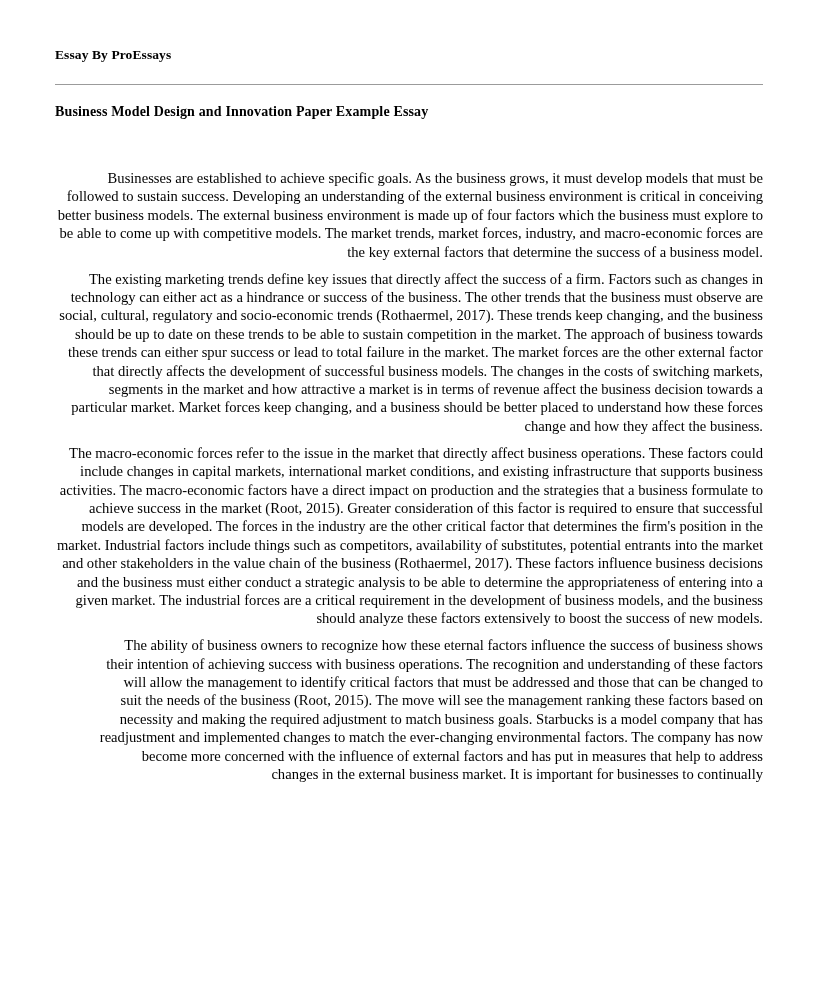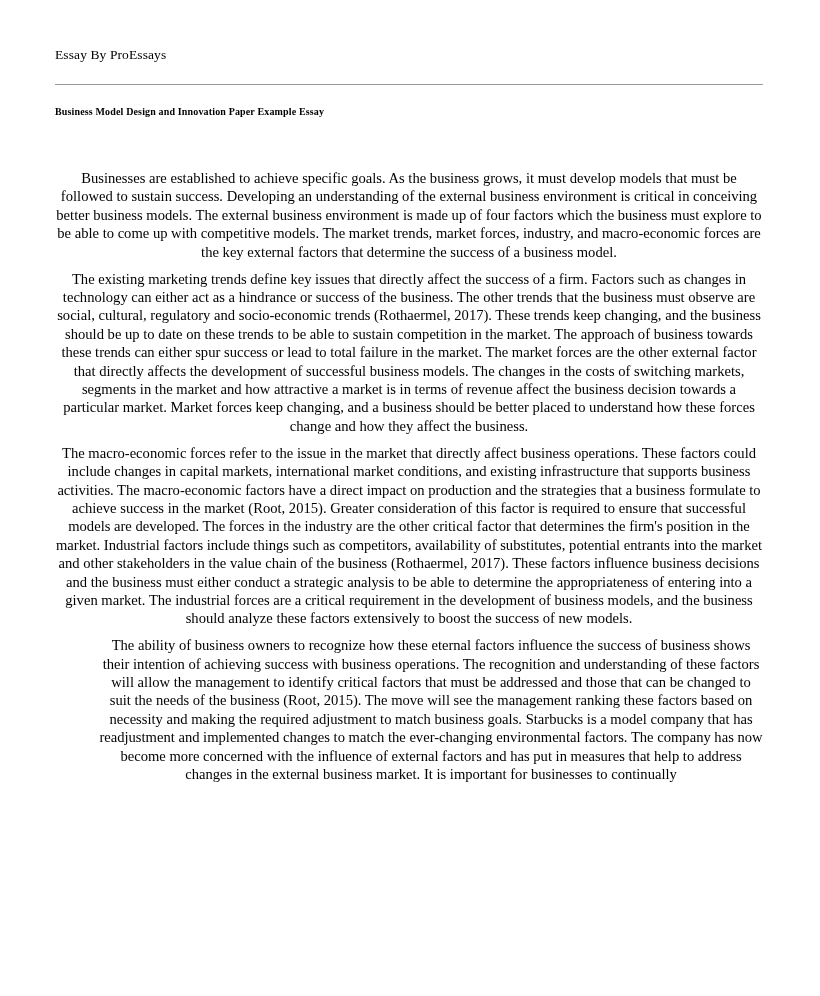--- a/index.html
+++ b/index.html
@@ -18,60 +18,60 @@
   }
   .page {
     box-sizing: border-box;
     width: 820px;
     height: 996px;
     padding: 46px 57px 0 55px;
     background: #ffffff;
   }
   .doc-brand {
     font-size: 13.5px;
-    font-weight: normal;
+    font-weight: bold;
     line-height: 18px;
     letter-spacing: 0.1px;
     margin: 0 0 20px 0;
   }
   .doc-source {
     font-size: 14.5px;
     font-weight: normal;
     line-height: 18px;
     margin: 0 0 24px 0;
     word-break: break-word;
   }
   .doc-rule {
     border: 0;
     border-top: 1px solid #9b9b9b;
     margin: 0 0 17px 0;
     width: 708px;
     height: 0;
   }
   .doc-subtitle {
-    font-size: 10px;
+    font-size: 14px;
     font-weight: bold;
     line-height: 19px;
     letter-spacing: 0.15px;
     margin: 0 0 48px 0;
   }
   .doc-title {
     font-size: 25.5px;
     font-weight: bold;
     line-height: 30px;
     letter-spacing: 0.1px;
     margin: 0 0 18px 0;
   }
   .doc-body {
     width: 708px;
   }
   .doc-para {
     font-size: 14.6px;
     line-height: 18.4px;
-    text-align: center;
+    text-align: right;
     margin: 0 0 8.5px 0;
   }
   .doc-para:last-child {
     margin-bottom: 0;
     margin-left: 44px;
   }
 </style>
 </head>
 <body>
 

